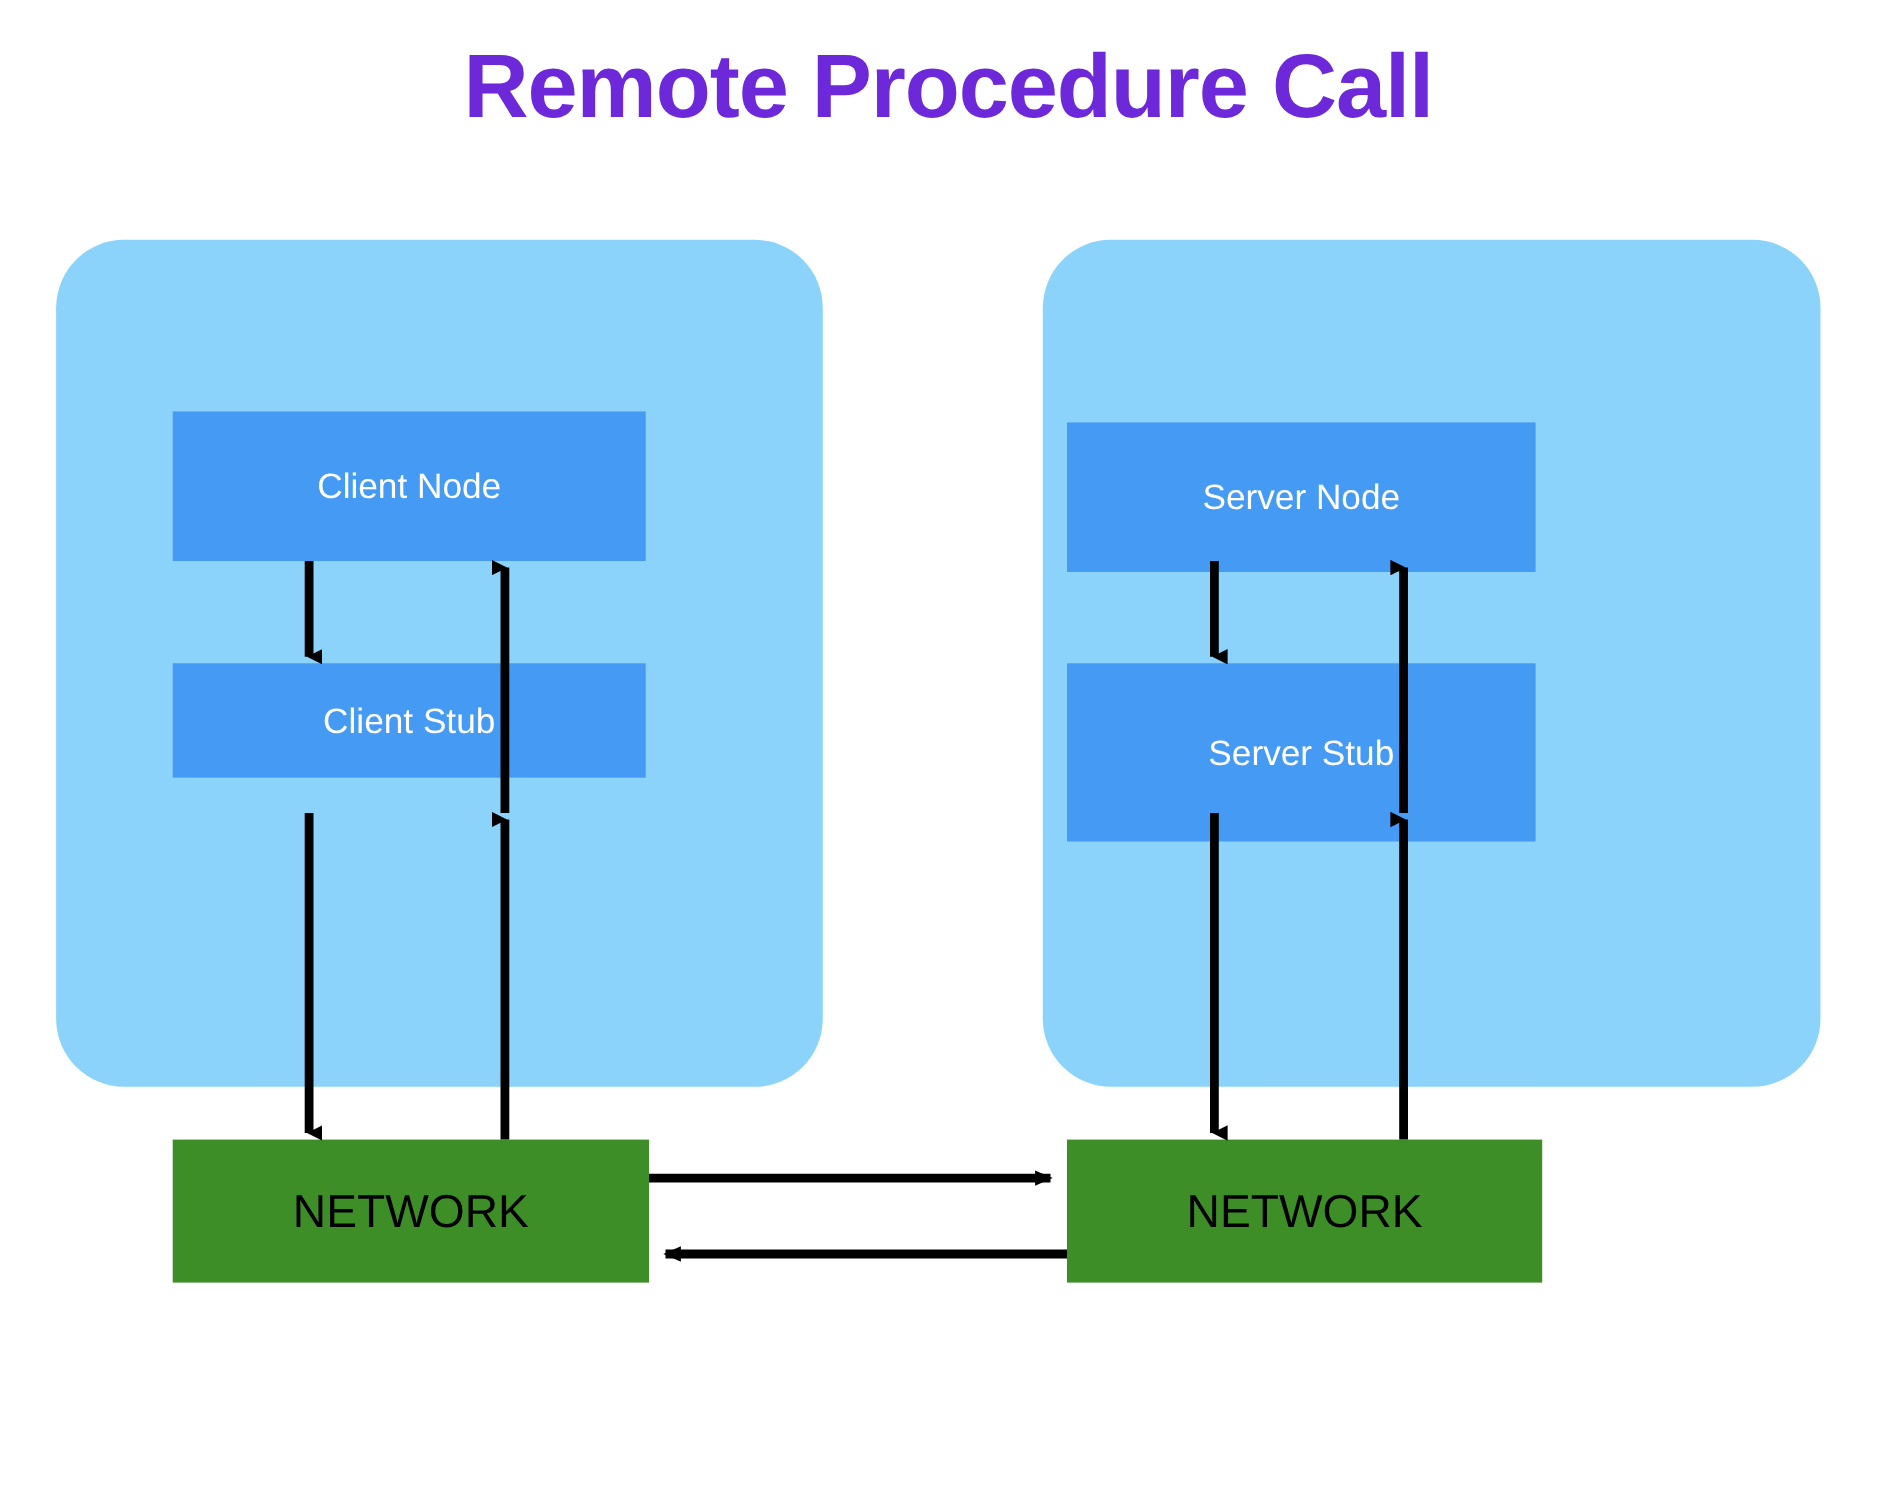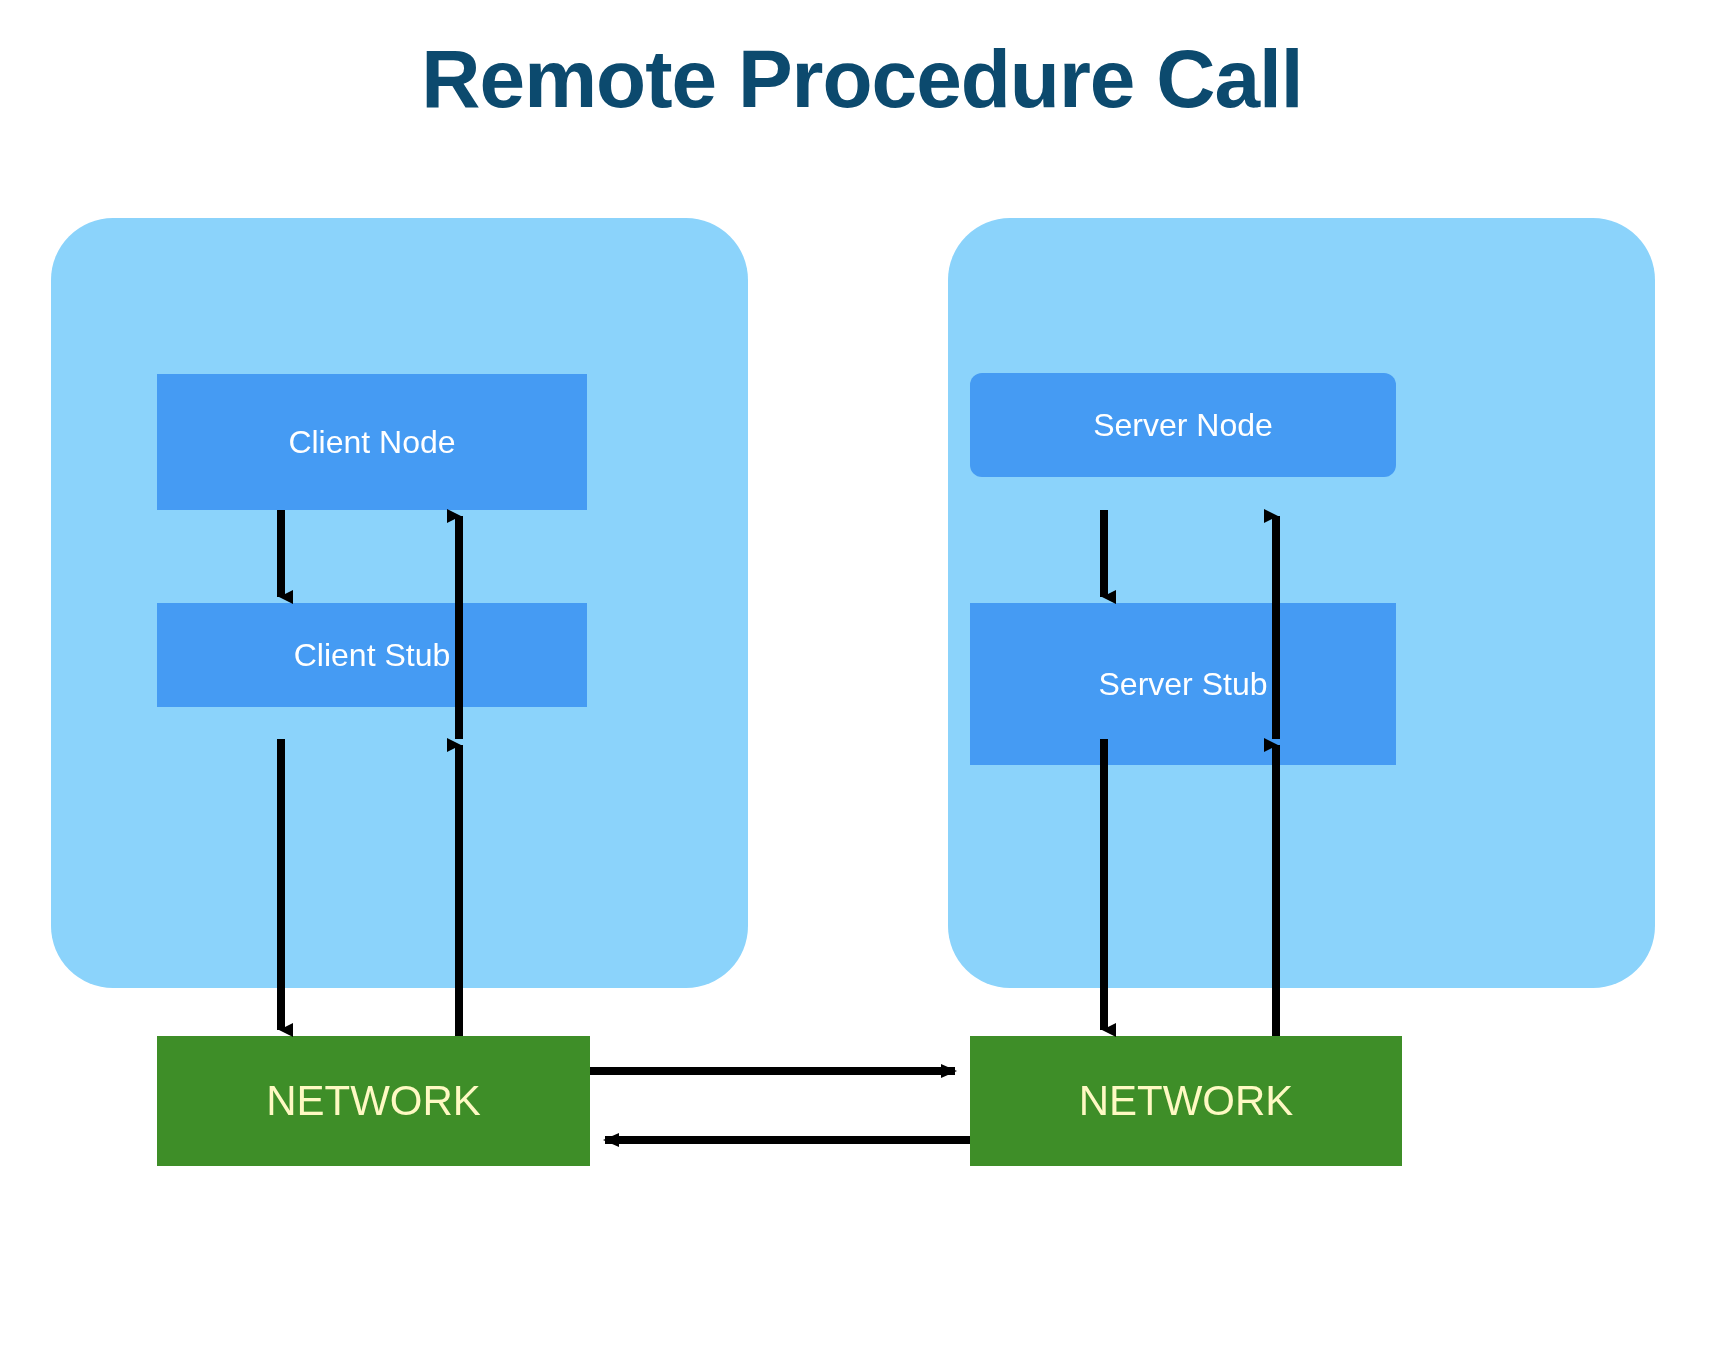--- a/index.html
+++ b/index.html
@@ -18,21 +18,21 @@
     overflow: hidden;
   }
   #diagram-title {
     position: absolute;
     left: 0;
     top: 36px;
     width: 1724px;
     text-align: center;
     font-size: 82px;
     font-weight: bold;
-    color: #0c4a6e;
+    color: #6d28d9;
     letter-spacing: -1px;
     line-height: 1.05;
     font-family: "Liberation Sans", sans-serif;
   }
   .panel {
     position: absolute;
     background: #8BD3FB;
     border-radius: 62px;
   }
   #panel-client { left: 51px;  top: 218px; width: 697px; height: 770px; }
@@ -44,30 +44,30 @@
     display: flex;
     align-items: center;
     justify-content: center;
     color: #ffffff;
     font-size: 32px;
     font-weight: normal;
     font-family: "Liberation Sans", sans-serif;
   }
   #box-client-node { left: 157px;  top: 374px; width: 430px; height: 136px; }
   #box-client-stub { left: 157px;  top: 603px; width: 430px; height: 104px; }
-  #box-server-node { left: 970px;  top: 373px; width: 426px; height: 104px; border-radius: 12px; }
+  #box-server-node { left: 970px;  top: 384px; width: 426px; height: 136px; }
   #box-server-stub { left: 970px;  top: 603px; width: 426px; height: 162px; }
 
   .network-box {
     position: absolute;
     background: #3E8E28;
     display: flex;
     align-items: center;
     justify-content: center;
-    color: #fef9c3;
+    color: #000000;
     font-size: 42px;
     font-family: "Liberation Sans", sans-serif;
   }
   #network-client { left: 157px;  top: 1036px; width: 433px; height: 130px; }
   #network-server { left: 970px;  top: 1036px; width: 432px; height: 130px; }
 
   .arrow-layer {
     position: absolute;
     left: 0; top: 0;
     width: 1724px;

